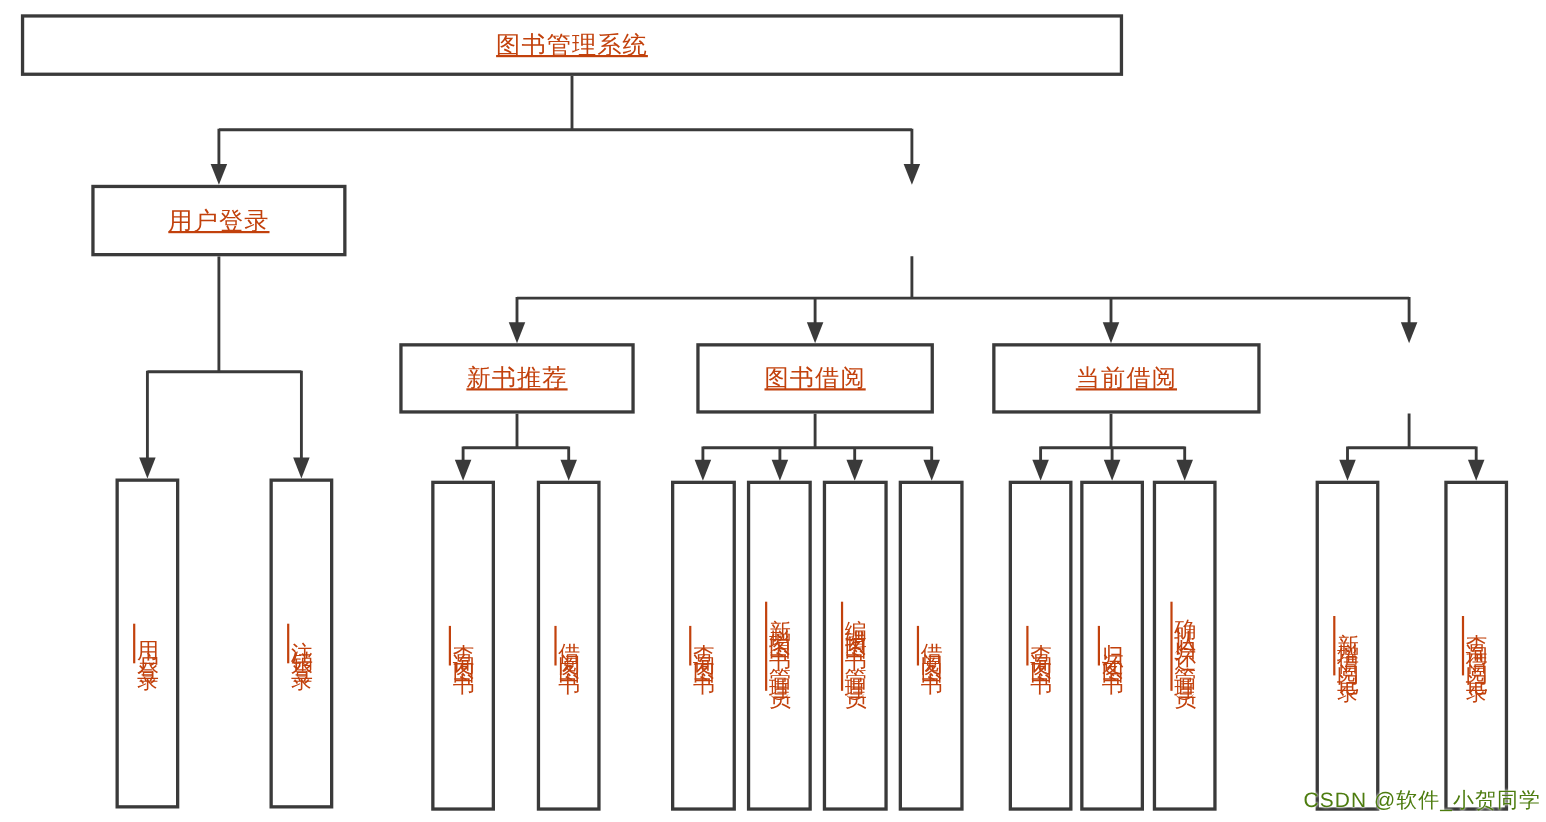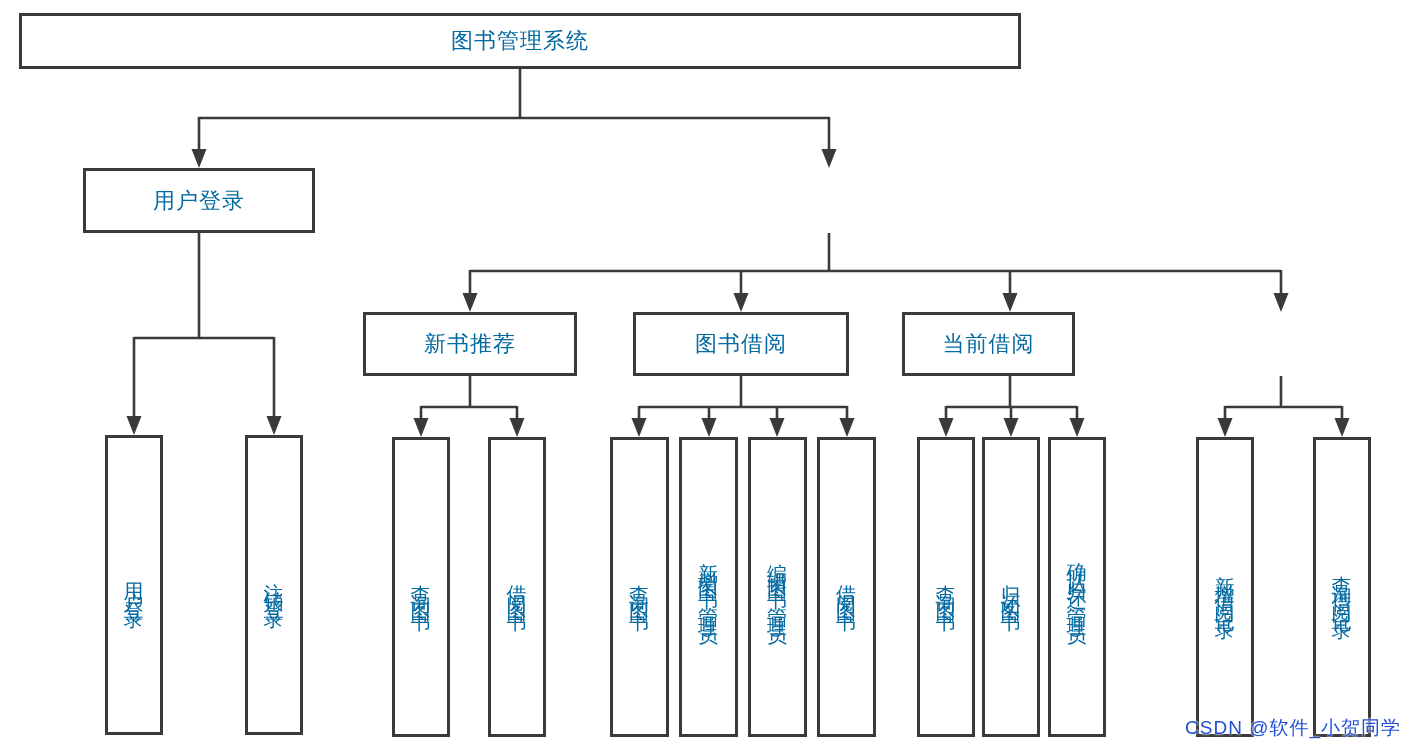--- a/index.html
+++ b/index.html
@@ -7,31 +7,32 @@
     width:1405px;height:747px;position:relative;background:#ffffff;
     font-family:"Liberation Sans","DejaVu Sans",sans-serif;
     overflow:hidden;
   }
   #canvas{position:absolute;inset:0;width:1405px;height:747px;}
   svg.wires{position:absolute;left:0;top:0;z-index:1;}
   .box{
     position:absolute;z-index:2;background:#ffffff;
     border:3px solid #3a3a3a;box-sizing:border-box;
     display:flex;align-items:center;justify-content:center;
-    color:#0369a1;
+    color:#c2410c;
+    text-decoration:underline;
   }
   .box.h{font-size:22px;letter-spacing:1px;}
   .box.v{
     writing-mode:vertical-rl;
     font-size:20px;letter-spacing:0.45em;
     line-height:1;
   }
   .watermark{
     position:absolute;right:4px;bottom:6px;z-index:3;
-    font-size:19px;color:#1d4ed8;letter-spacing:1px;
+    font-size:19px;color:#4d7c0f;letter-spacing:1px;
     text-shadow:0 0 3px #ffffff,0 0 2px #ffffff;
   }
 </style>
 </head>
 <body>
 
 <div id="canvas">
 
   <svg class="wires" width="1405" height="747" viewBox="0 0 1405 747">
     <g stroke="#3a3a3a" stroke-width="2.6" fill="none">
@@ -72,21 +73,21 @@
       <polygon points="1334.5,418 1349.5,418 1342,437"></polygon>
     </g>
   </svg>
 
   <div class="box h" style="left:19px;top:13px;width:1002px;height:56px">图书管理系统</div>
 
   <div class="box h" style="left:83px;top:168px;width:232px;height:65px">用户登录</div>
 
   <div class="box h" style="left:633px;top:312px;width:216px;height:64px">图书借阅</div>
   <div class="box h" style="left:363px;top:312px;width:214px;height:64px">新书推荐</div>
-  <div class="box h" style="left:902px;top:312px;width:173px;height:64px">当前借阅</div>
+  <div class="box h" style="left:902px;top:312px;width:244px;height:64px">当前借阅</div>
 
   <div class="box v" style="left:105px;top:435px;width:58px;height:300px">用户登录</div>
   <div class="box v" style="left:245px;top:435px;width:58px;height:300px">注销登录</div>
 
   <div class="box v" style="left:392px;top:437px;width:58px;height:300px">查询图书</div>
   <div class="box v" style="left:488px;top:437px;width:58px;height:300px">借阅图书</div>
 
   <div class="box v" style="left:610px;top:437px;width:59px;height:300px">查询图书</div>
   <div class="box v" style="left:679px;top:437px;width:59px;height:300px">新增图书（管理员）</div>
   <div class="box v" style="left:748px;top:437px;width:59px;height:300px">编辑图书（管理员）</div>

